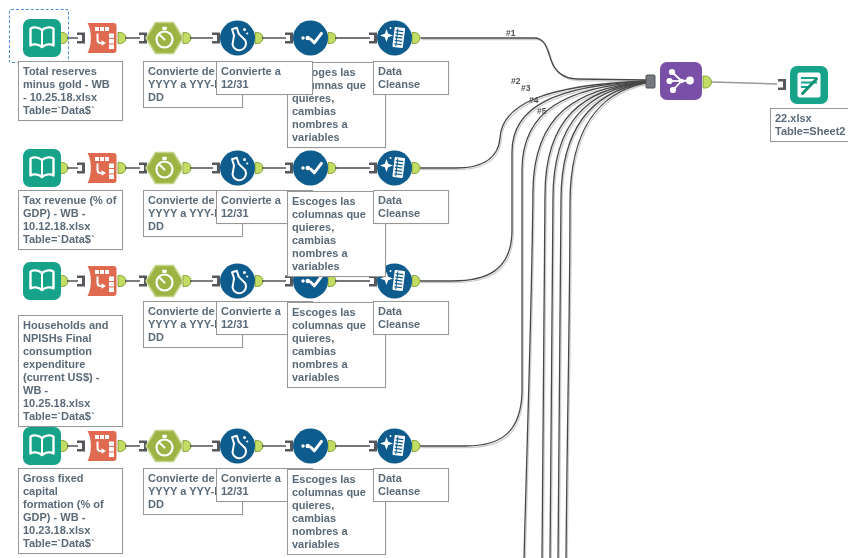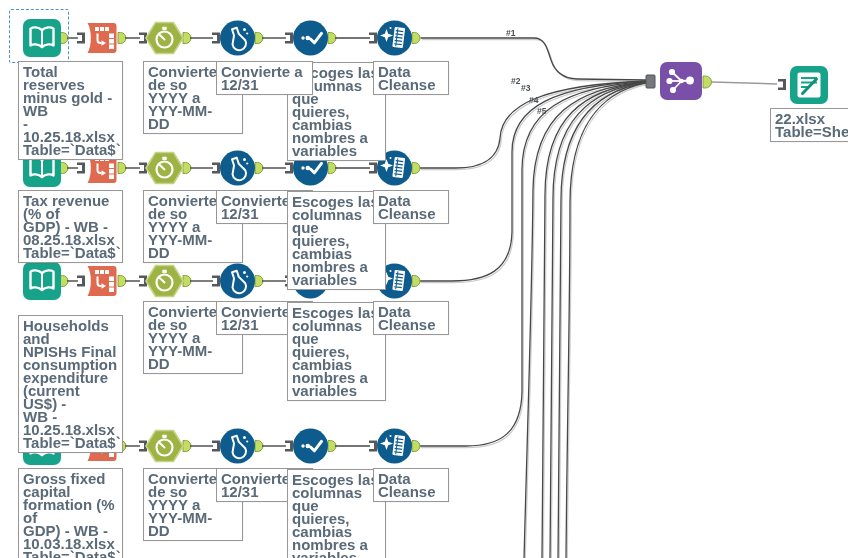--- a/index.html
+++ b/index.html
@@ -3,21 +3,21 @@
 <meta charset="utf-8">
 <style>
   html,body{margin:0;padding:0;background:#fff;}
   .canvas{position:relative;width:848px;height:558px;background:#ffffff;overflow:hidden;
           font-family:"Liberation Sans",sans-serif;}
   svg.layer{position:absolute;left:0;top:0;}
   .wire{stroke:#474747;stroke-width:1.3;fill:none;stroke-linecap:round;}
   .echo{stroke:#cccccc;stroke-width:1.2;fill:none;stroke-linecap:round;transform:translate(1.3px,1.6px);}
   .grayline{stroke:#9a9a9a;stroke-width:1.5;fill:none;}
   .ann{position:absolute;background:#ffffff;border:1px solid #979797;color:#5a6a78;
-       font-size:15px;line-height:13px;font-weight:600;padding:3px 4px;
+       font-size:11px;line-height:13px;font-weight:600;padding:3px 4px;
        white-space:pre-line;overflow:hidden;box-shadow:0.5px 0.5px 0 rgba(0,0,0,0.06);}
   .conn-label{position:absolute;font-size:8.5px;font-weight:600;color:#4b5054;line-height:9px;}
   .selection-outline{position:absolute;left:9px;top:9px;width:58px;height:52px;
        border:1.6px dashed #4a90d2;border-radius:2px;}
 </style>
 </head>
 <body>
 
 <div class="canvas">
 
@@ -246,21 +246,21 @@
 quieres, cambias
 nombres a
 variables</div>
     <div class="ann" style="left:216px;top:61px;width:87px">Convierte a 12/31</div>
     <div class="ann" style="left:373px;top:61px;width:66px">Data Cleanse</div>
   </div>
 
   <div>
     <div class="ann" style="left:18px;top:190px;width:95px">Tax revenue (% of
 GDP) - WB -
-08.25.18.xlsx
+10.12.18.xlsx
 Table=`Data$`</div>
     <div class="ann" style="left:143px;top:190px;width:90px">Convierte de so
 YYYY a YYY-MM-
 DD</div>
     <div class="ann" style="left:216px;top:190px;width:87px">Convierte a 12/31</div>
     <div class="ann" style="left:287px;top:191px;width:89px">Escoges las
 columnas que
 quieres, cambias
 nombres a
 variables</div>
@@ -285,21 +285,21 @@
 quieres, cambias
 nombres a
 variables</div>
     <div class="ann" style="left:373px;top:301px;width:66px">Data Cleanse</div>
   </div>
 
   <div>
     <div class="ann" style="left:18px;top:468px;width:95px">Gross fixed capital
 formation (% of
 GDP) - WB -
-10.03.18.xlsx
+10.23.18.xlsx
 Table=`Data$`</div>
     <div class="ann" style="left:143px;top:468px;width:90px">Convierte de so
 YYYY a YYY-MM-
 DD</div>
     <div class="ann" style="left:216px;top:468px;width:87px">Convierte a 12/31</div>
     <div class="ann" style="left:287px;top:469px;width:89px">Escoges las
 columnas que
 quieres, cambias
 nombres a
 variables</div>

